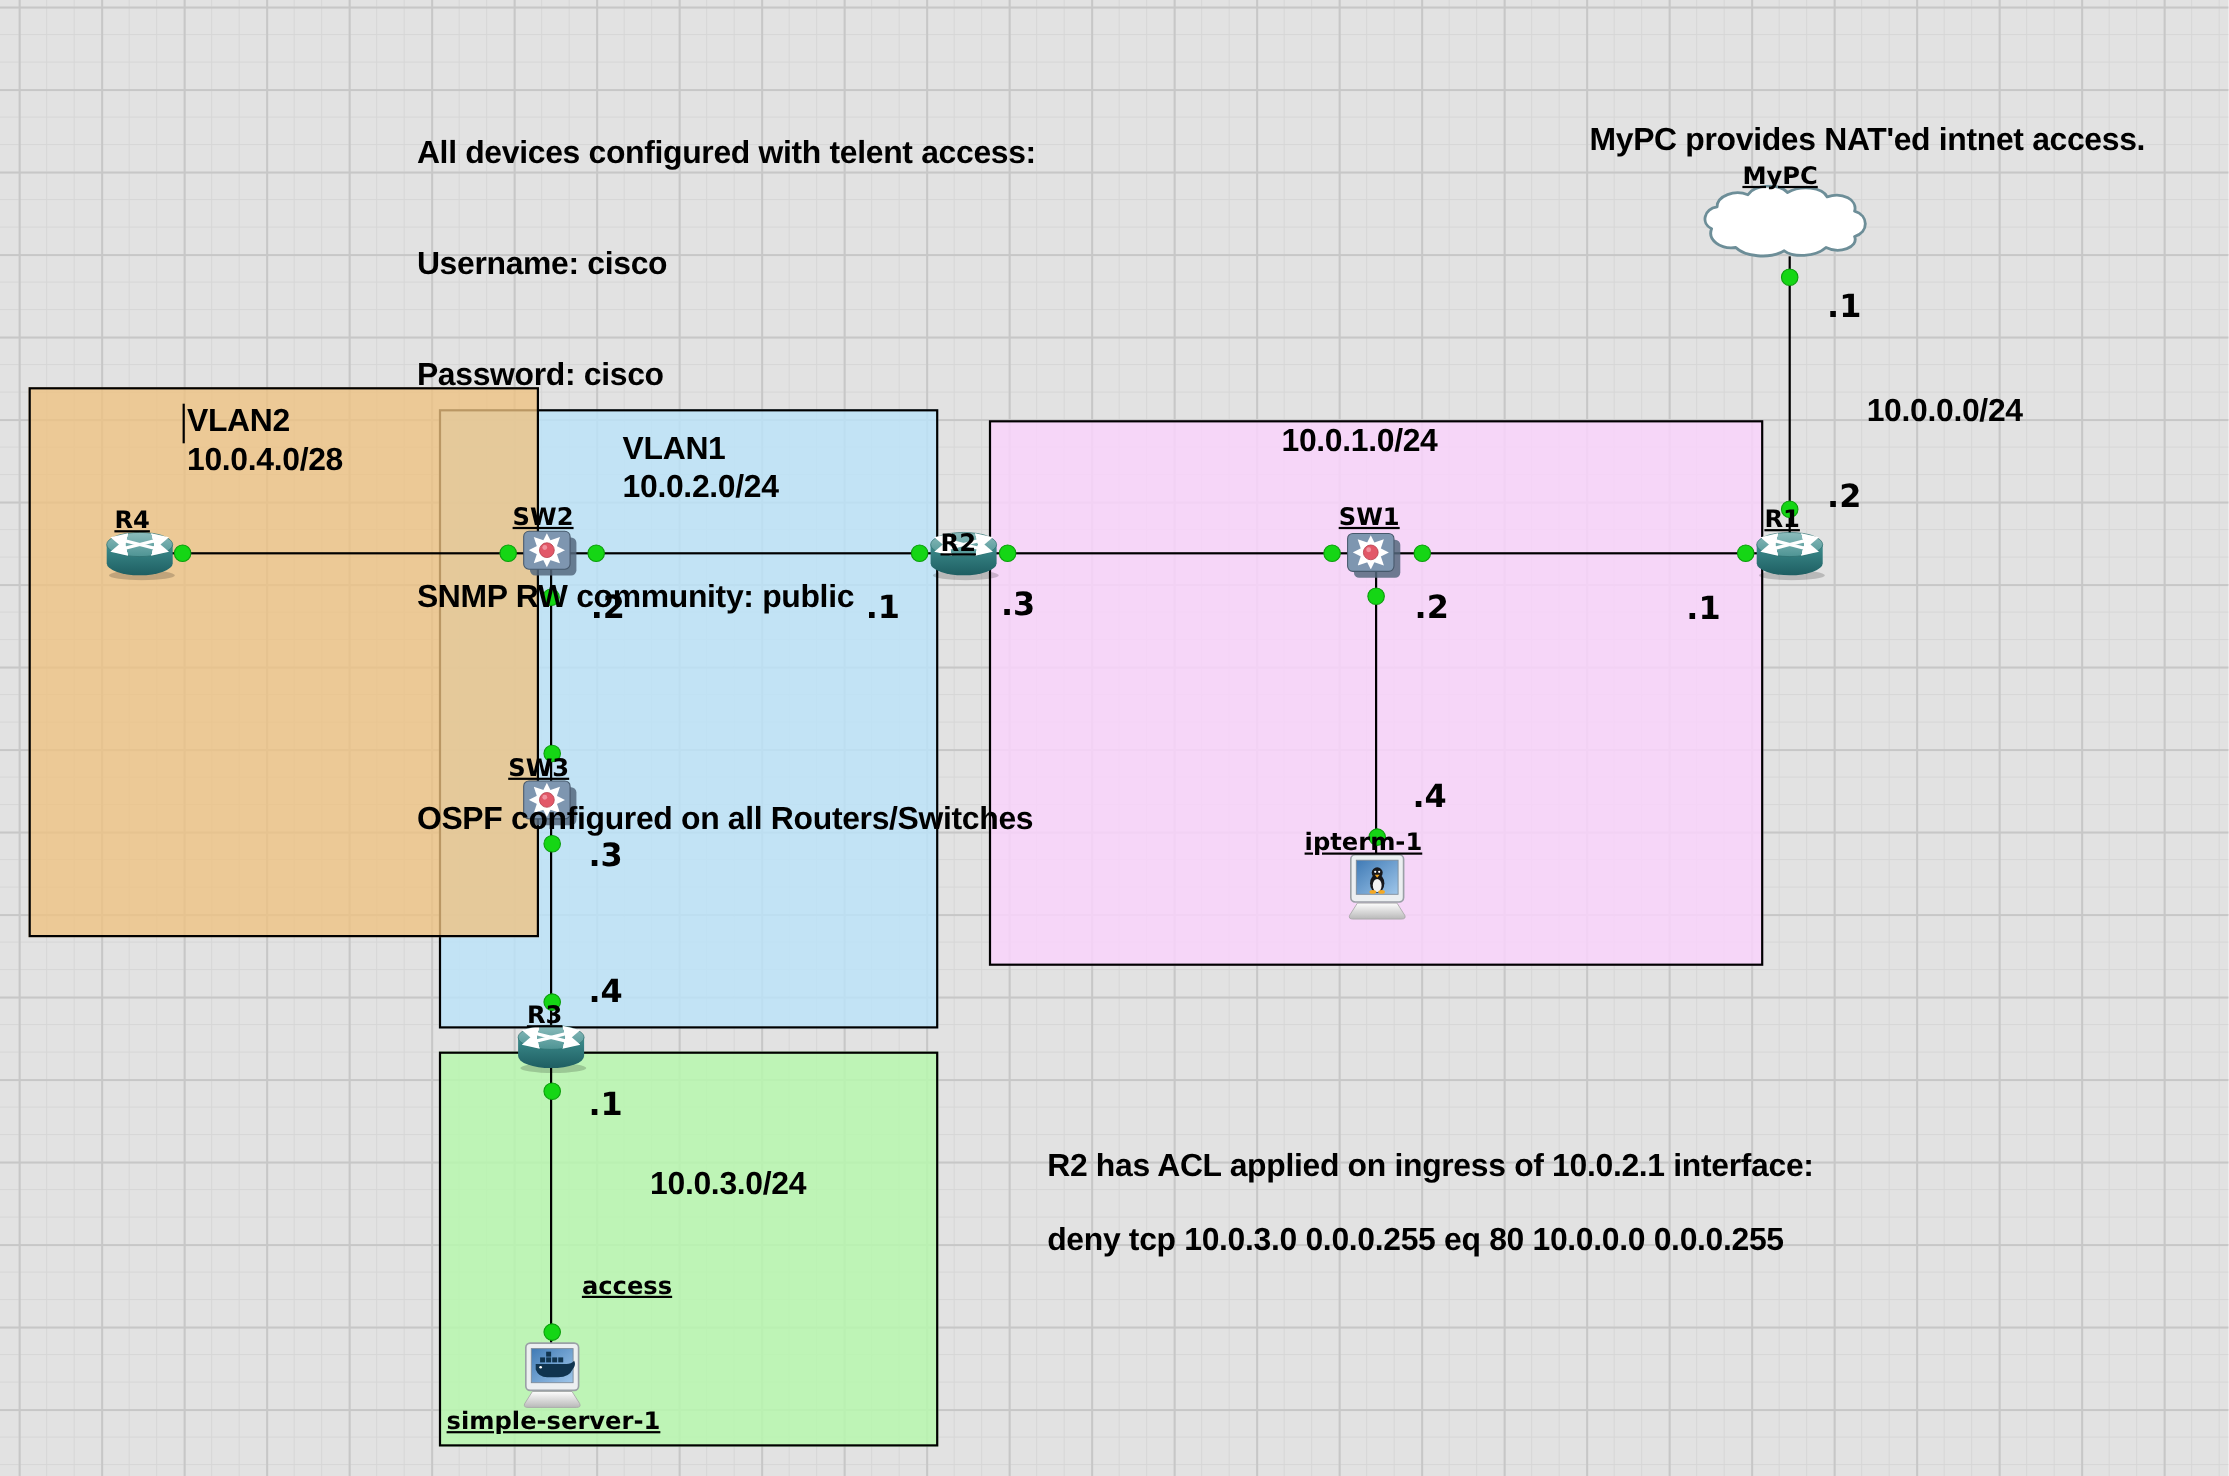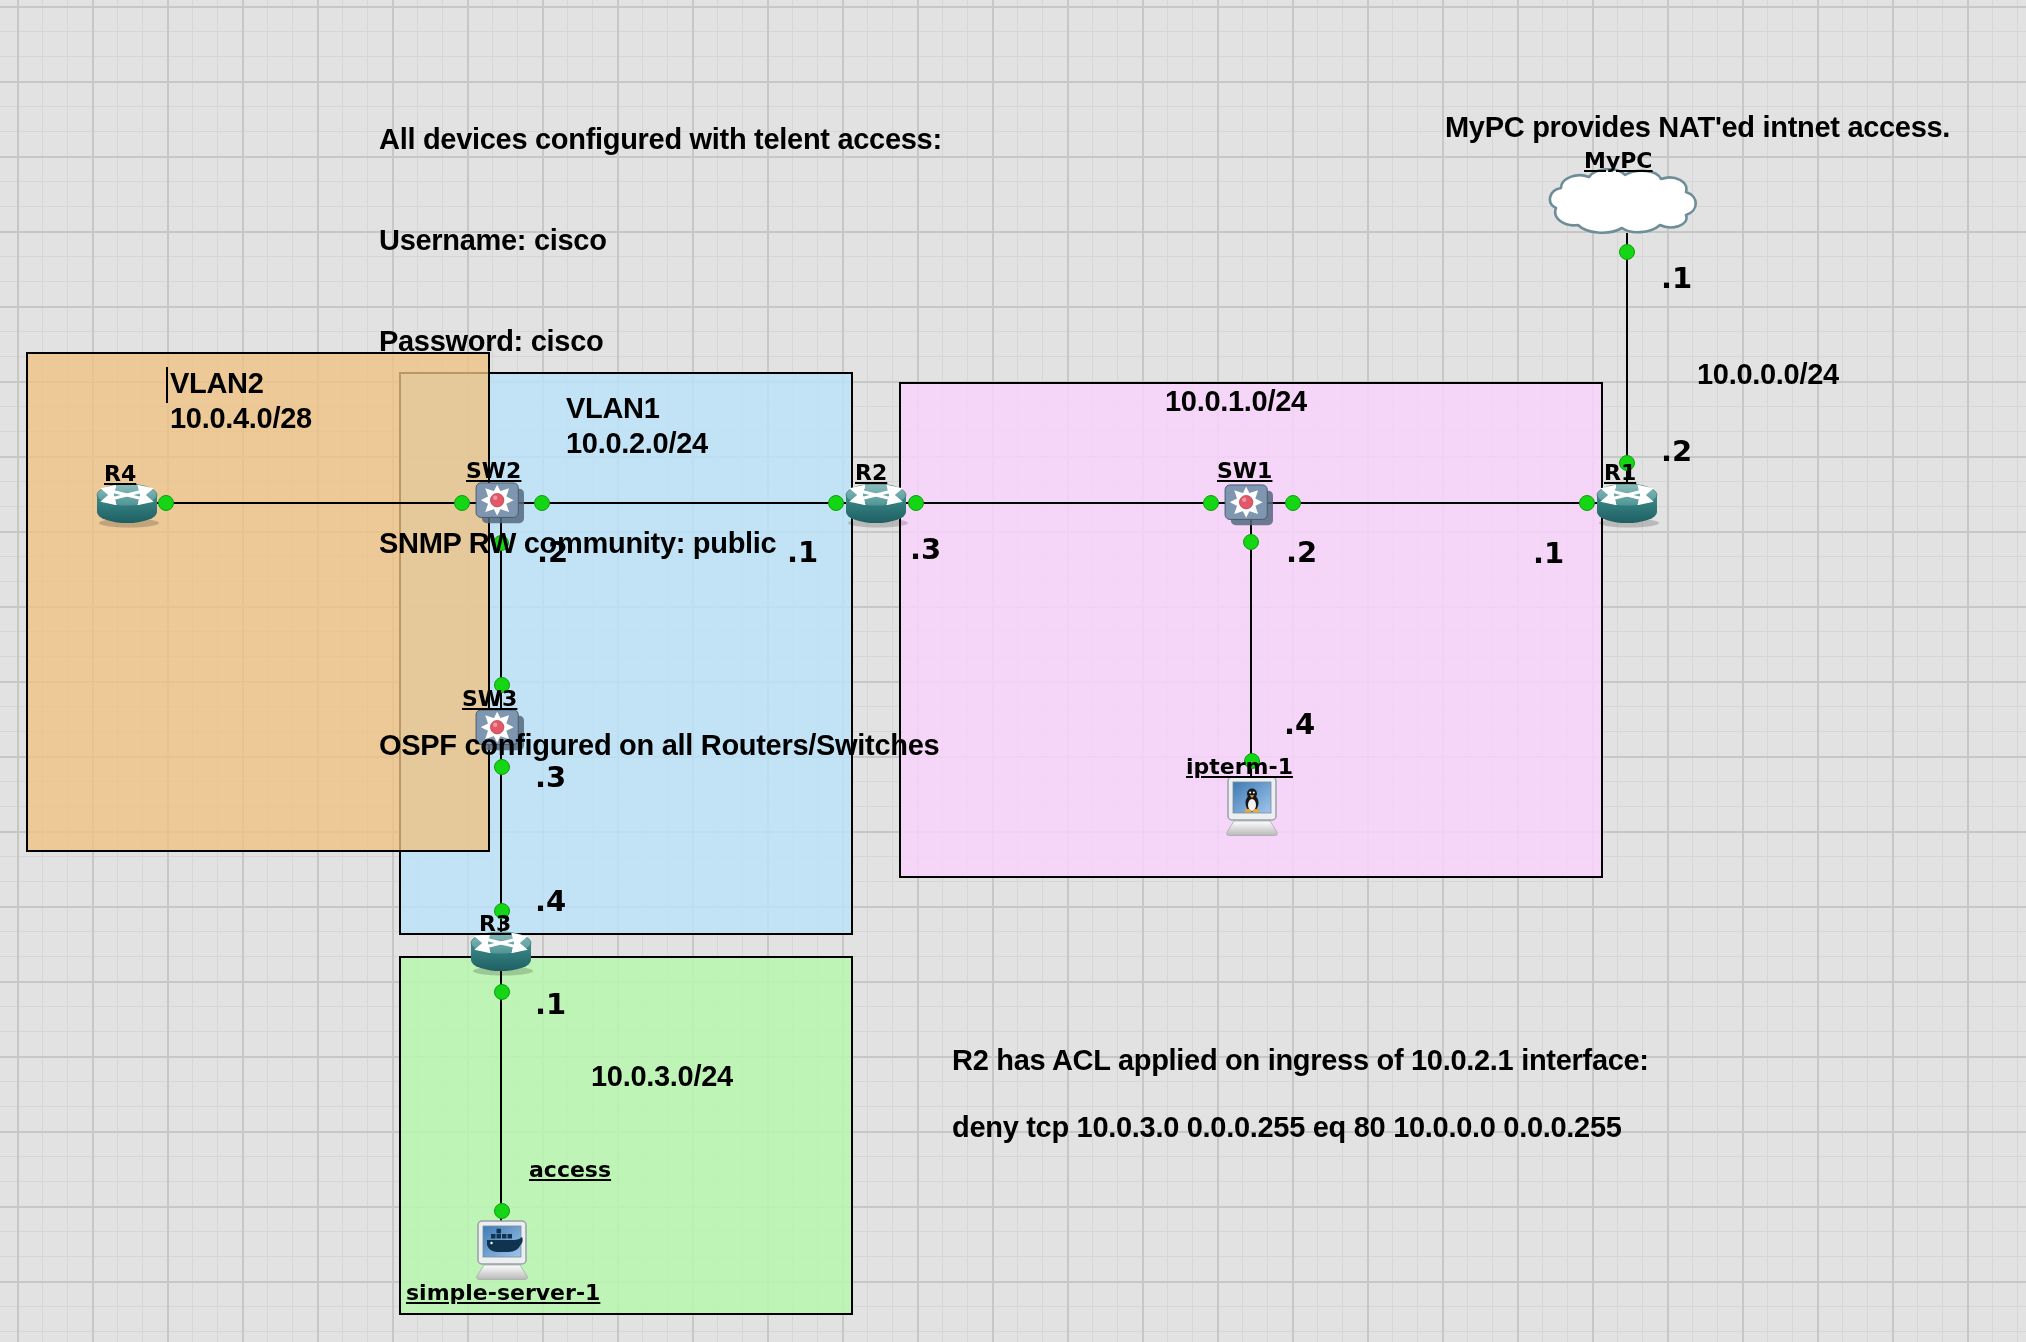--- a/index.html
+++ b/index.html
@@ -194,21 +194,21 @@
     </svg>
   <svg class="icon" style="left:470px;top:1220px;" width="64" height="62">
       <use href="#sym-server"></use>
     </svg>
 
   <div class="dev-label" style="left:1584px;top:146px;">MyPC</div>
   <div class="dev-label" style="left:104px;top:459px;">R4</div>
   <div class="dev-label" style="left:466px;top:456px;">SW2</div>
   <div class="dev-label" style="left:462px;top:684px;">SW3</div>
   <div class="dev-label" style="left:479px;top:909px;">R3</div>
-  <div class="dev-label" style="left:855px;top:458px;">R2</div>
+  <div class="dev-label" style="left:855px;top:480px;">R2</div>
   <div class="dev-label" style="left:1217px;top:456px;">SW1</div>
   <div class="dev-label" style="left:1604px;top:458px;">R1</div>
   <div class="dev-label" style="left:1186px;top:752px;">ipterm-1</div>
   <div class="dev-label" style="left:406px;top:1278px;">simple-server-1</div>
   <div class="dev-label" style="left:529px;top:1155px;">access</div>
 
   <div class="if-label" style="left:1661px;top:263px;">.1</div>
   <div class="if-label" style="left:1661px;top:436px;">.2</div>
   <div class="if-label" style="left:1533px;top:538px;">.1</div>
   <div class="if-label" style="left:1286px;top:537px;">.2</div>

